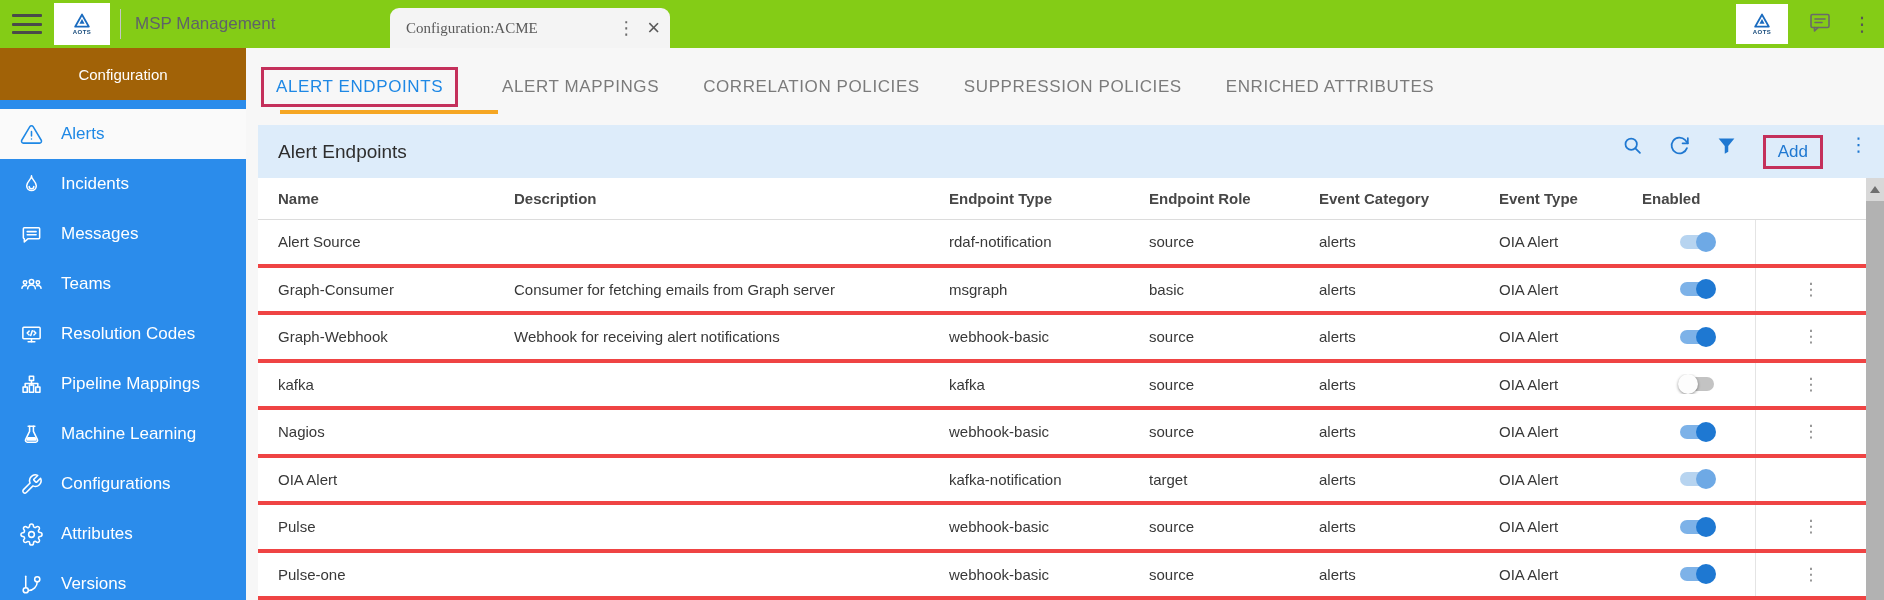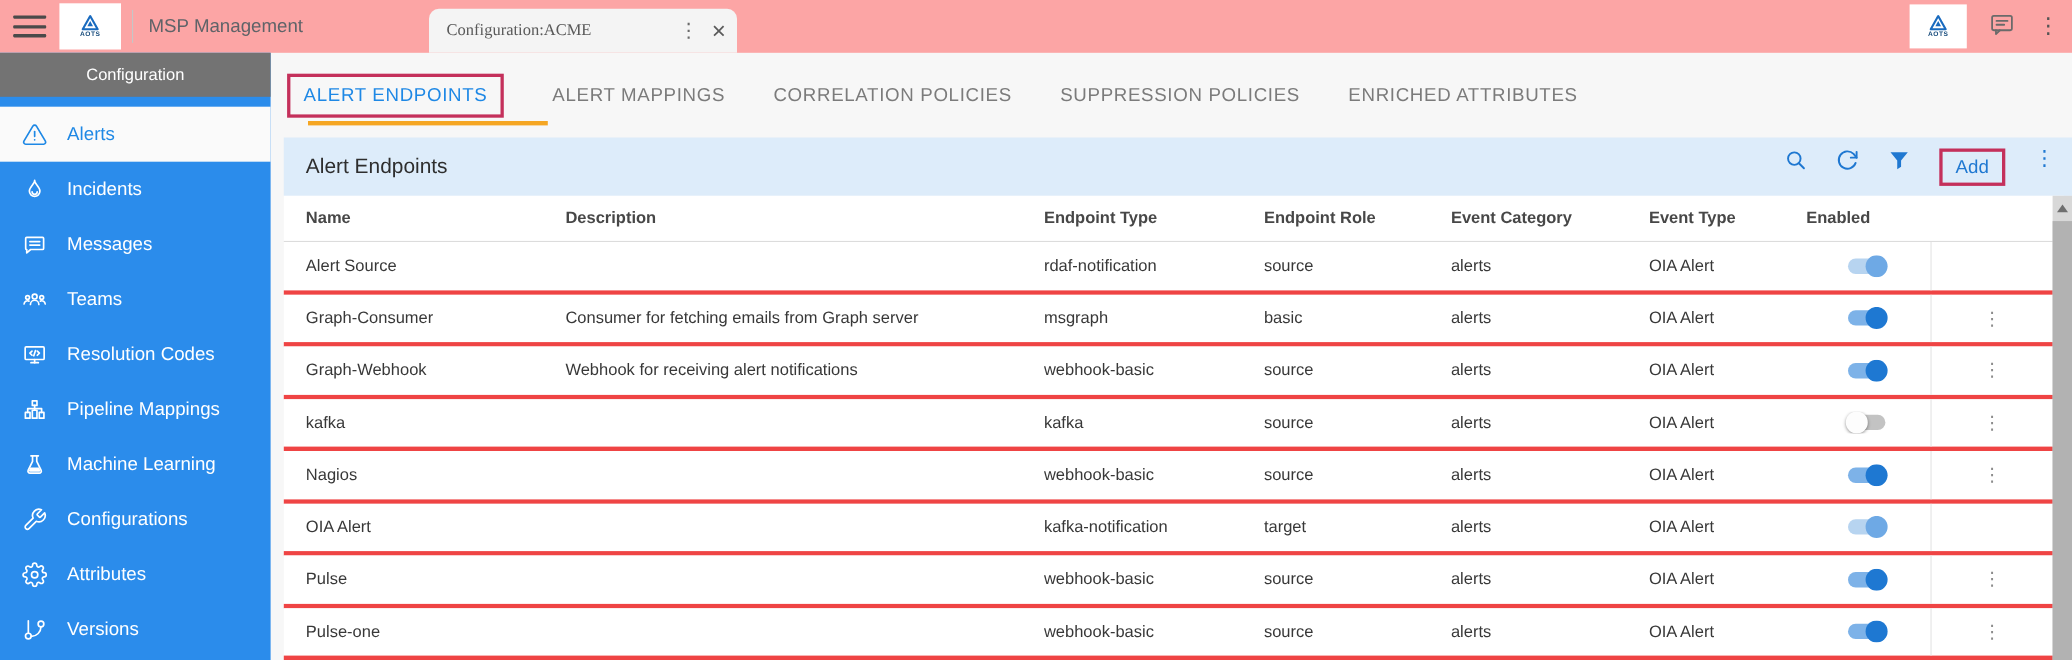--- a/index.html
+++ b/index.html
@@ -1,21 +1,21 @@
 <!DOCTYPE html>
 <html><head>
 <meta charset="utf-8">
 <style>
   * { margin:0; padding:0; box-sizing:border-box; }
   html,body { width:1884px; height:600px; overflow:hidden;
     font-family:"Liberation Sans", sans-serif; background:#f7f7f7; }
 
   
   .topbar { position:absolute; top:0; left:0; width:1884px; height:48px;
-    background:#fca5a5; display:flex; align-items:center; }
+    background:#84cc16; display:flex; align-items:center; }
   .hamburger { width:30px; height:20px; margin-left:12px; display:flex;
     flex-direction:column; justify-content:space-between; cursor:pointer; }
   .hamburger div { height:3px; background:#4a4a4a; border-radius:1px; }
   .logo-box { width:56px; height:42px; background:#fff; margin-left:12px;
     display:flex; flex-direction:column; align-items:center; justify-content:center; }
   .logo-box svg { width:20px; height:16px; }
   .logo-text { font-size:6px; font-weight:bold; color:#15497a; letter-spacing:.5px; }
   .top-sep { width:1px; height:30px; background:#c6c6c6; margin-left:10px; }
   .tab-inactive { margin-left:14px; font-size:17px; color:#5f6368; }
   .tab-active { position:absolute; left:390px; top:8px; width:280px; height:40px;
@@ -26,21 +26,21 @@
   .tab-close { margin-left:12px; font-size:22px; color:#5a5a5a; cursor:pointer; line-height:1; }
   .topbar-right { position:absolute; right:12px; top:0; height:48px;
     display:flex; align-items:center; gap:20px; }
   .topbar-right .logo-box { margin-left:0; width:52px; height:40px; }
   .chat-icon svg { width:24px; height:24px; stroke:#6a6a6a; fill:none;
     stroke-width:1.6; stroke-linecap:round; stroke-linejoin:round; }
 
   
   .sidebar { position:absolute; top:48px; left:0; width:246px; height:552px;
     background:#2b8ceb; }
-  .sidebar-header { height:40px; background:#737373; color:#fff; font-size:15px;
+  .sidebar-header { height:52px; background:#a16207; color:#fff; font-size:15px;
     display:flex; align-items:center; justify-content:center; }
   .sidebar-gap { height:9px; }
   .side-item { height:50px; display:flex; align-items:center; gap:18px;
     padding-left:20px; color:#fff; font-size:17px; cursor:pointer; }
   .side-item svg { width:23px; height:23px; stroke:#fff; fill:none;
     stroke-width:1.6; stroke-linecap:round; stroke-linejoin:round; flex:0 0 auto; }
   .side-item.active { background:#fafafa; color:#1e88e5; }
   .side-item.active svg { stroke:#1e88e5; }
 
   

